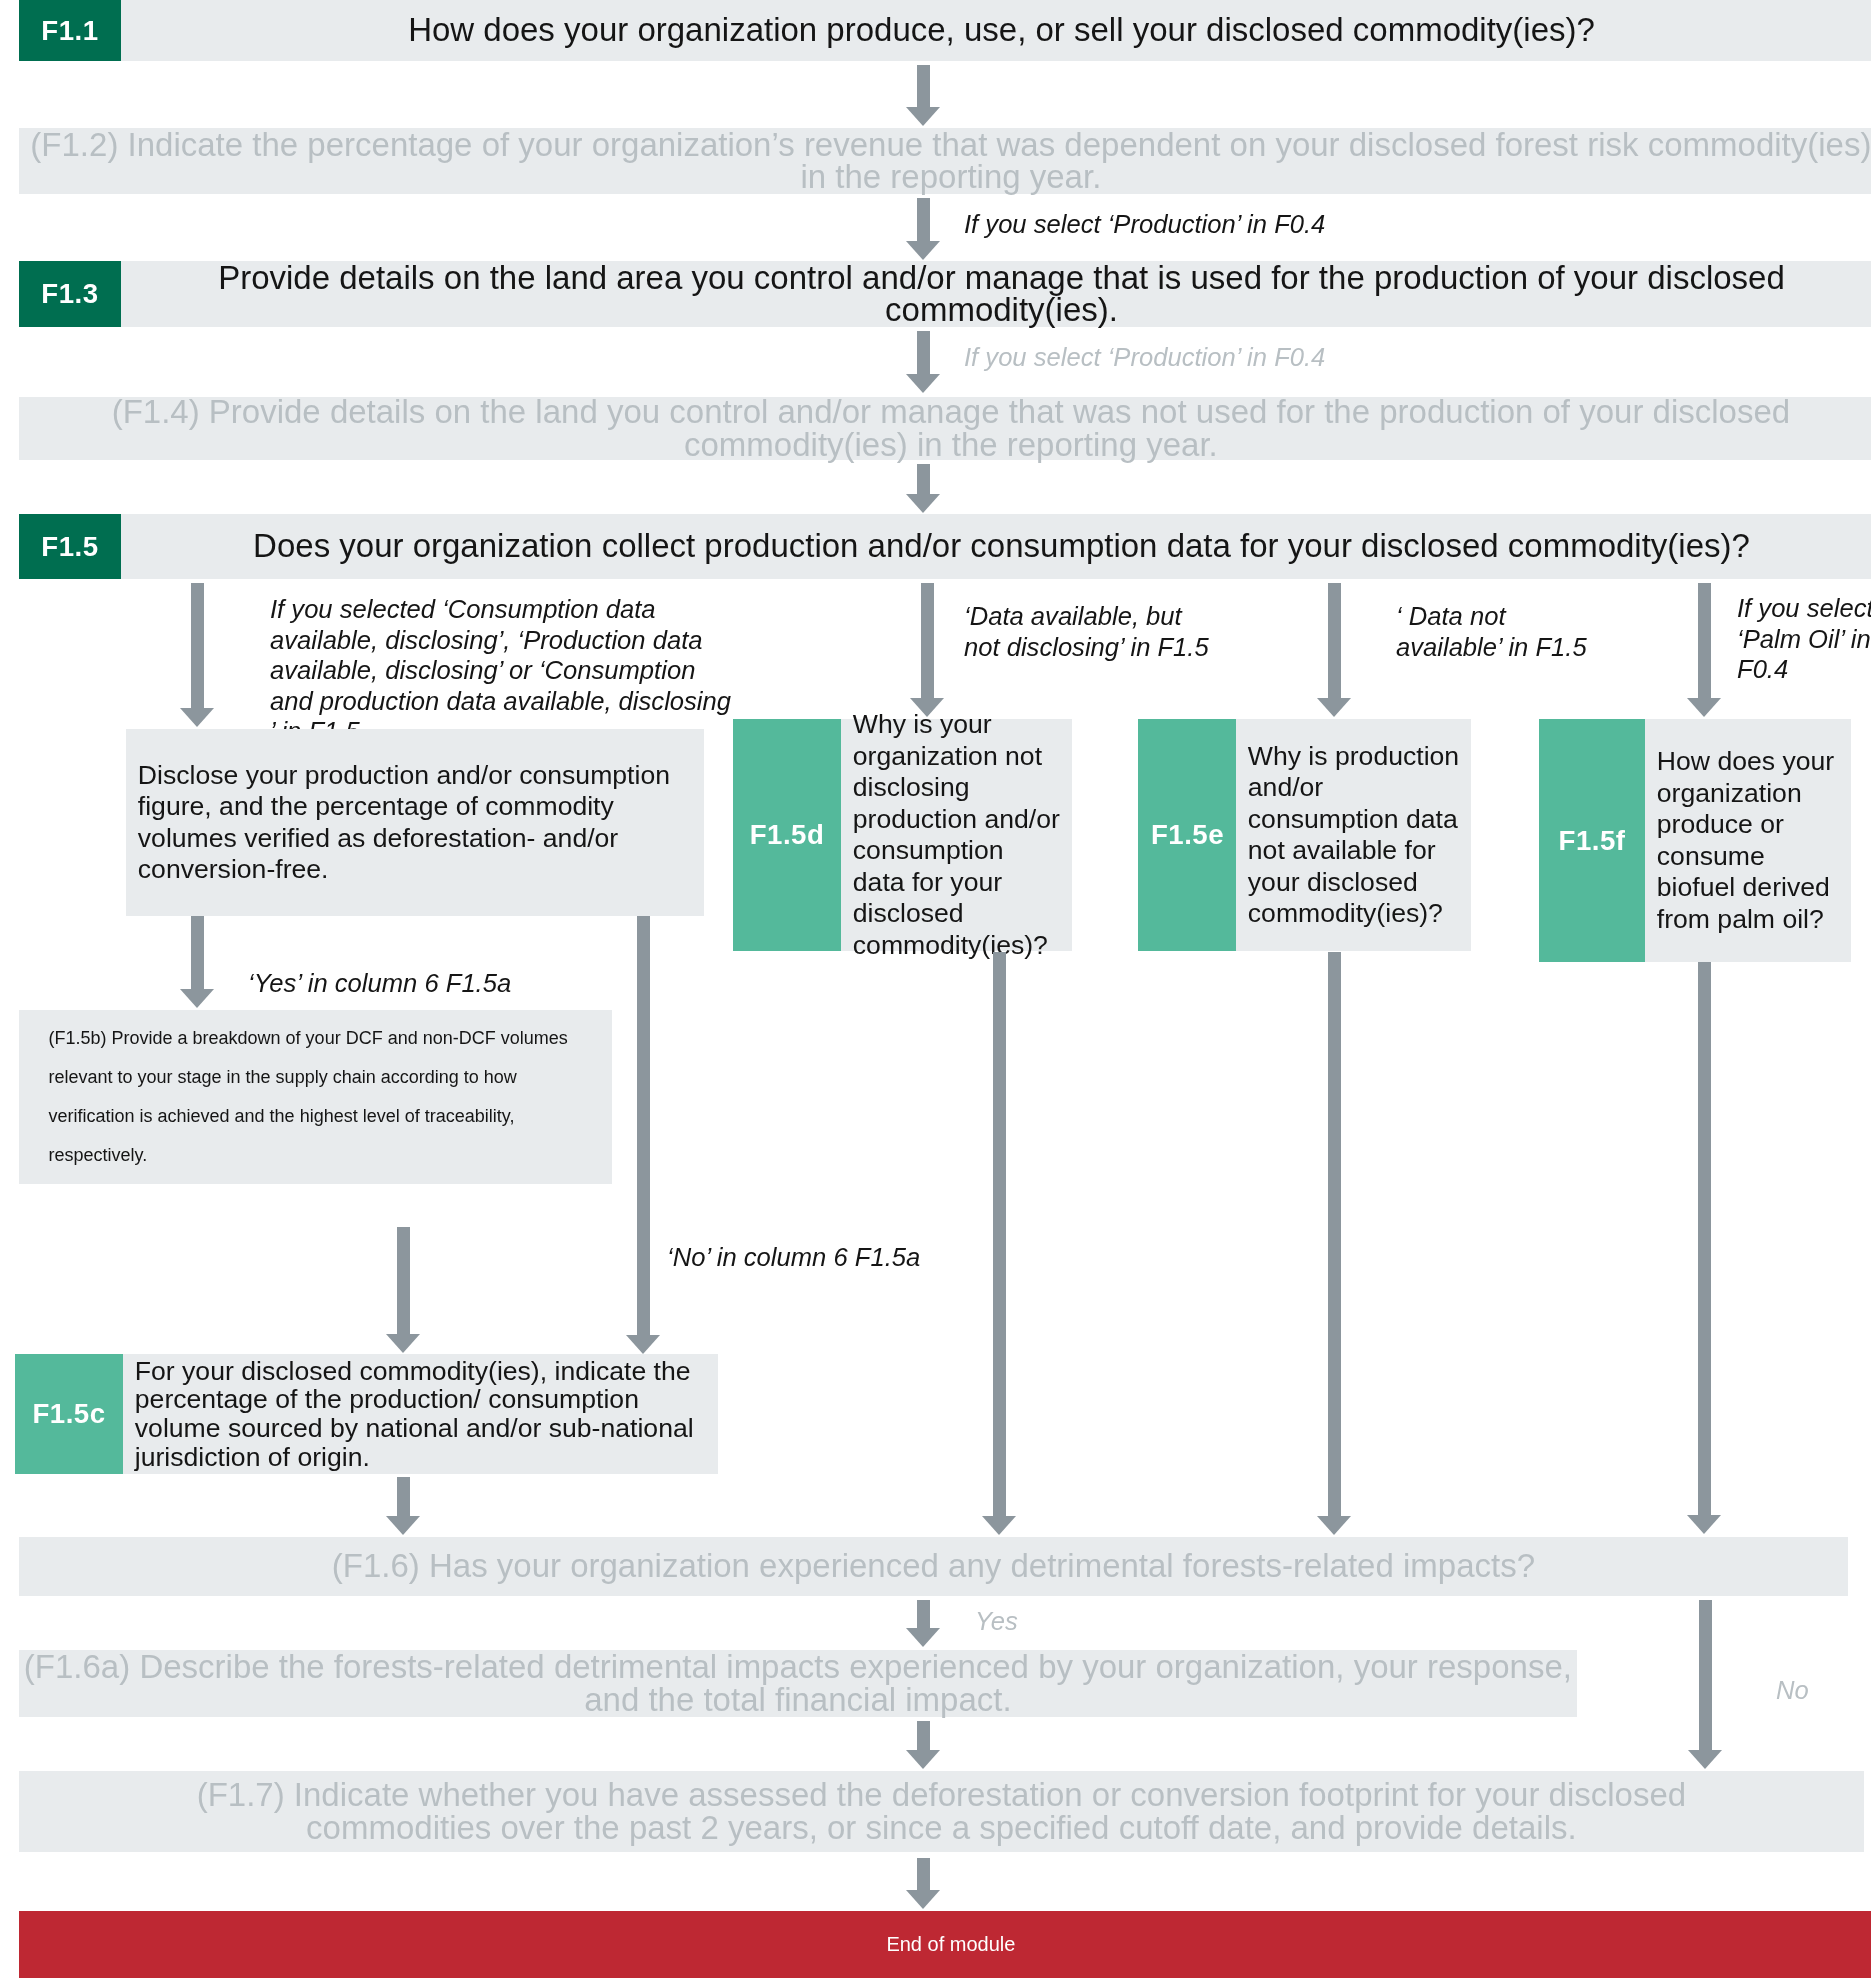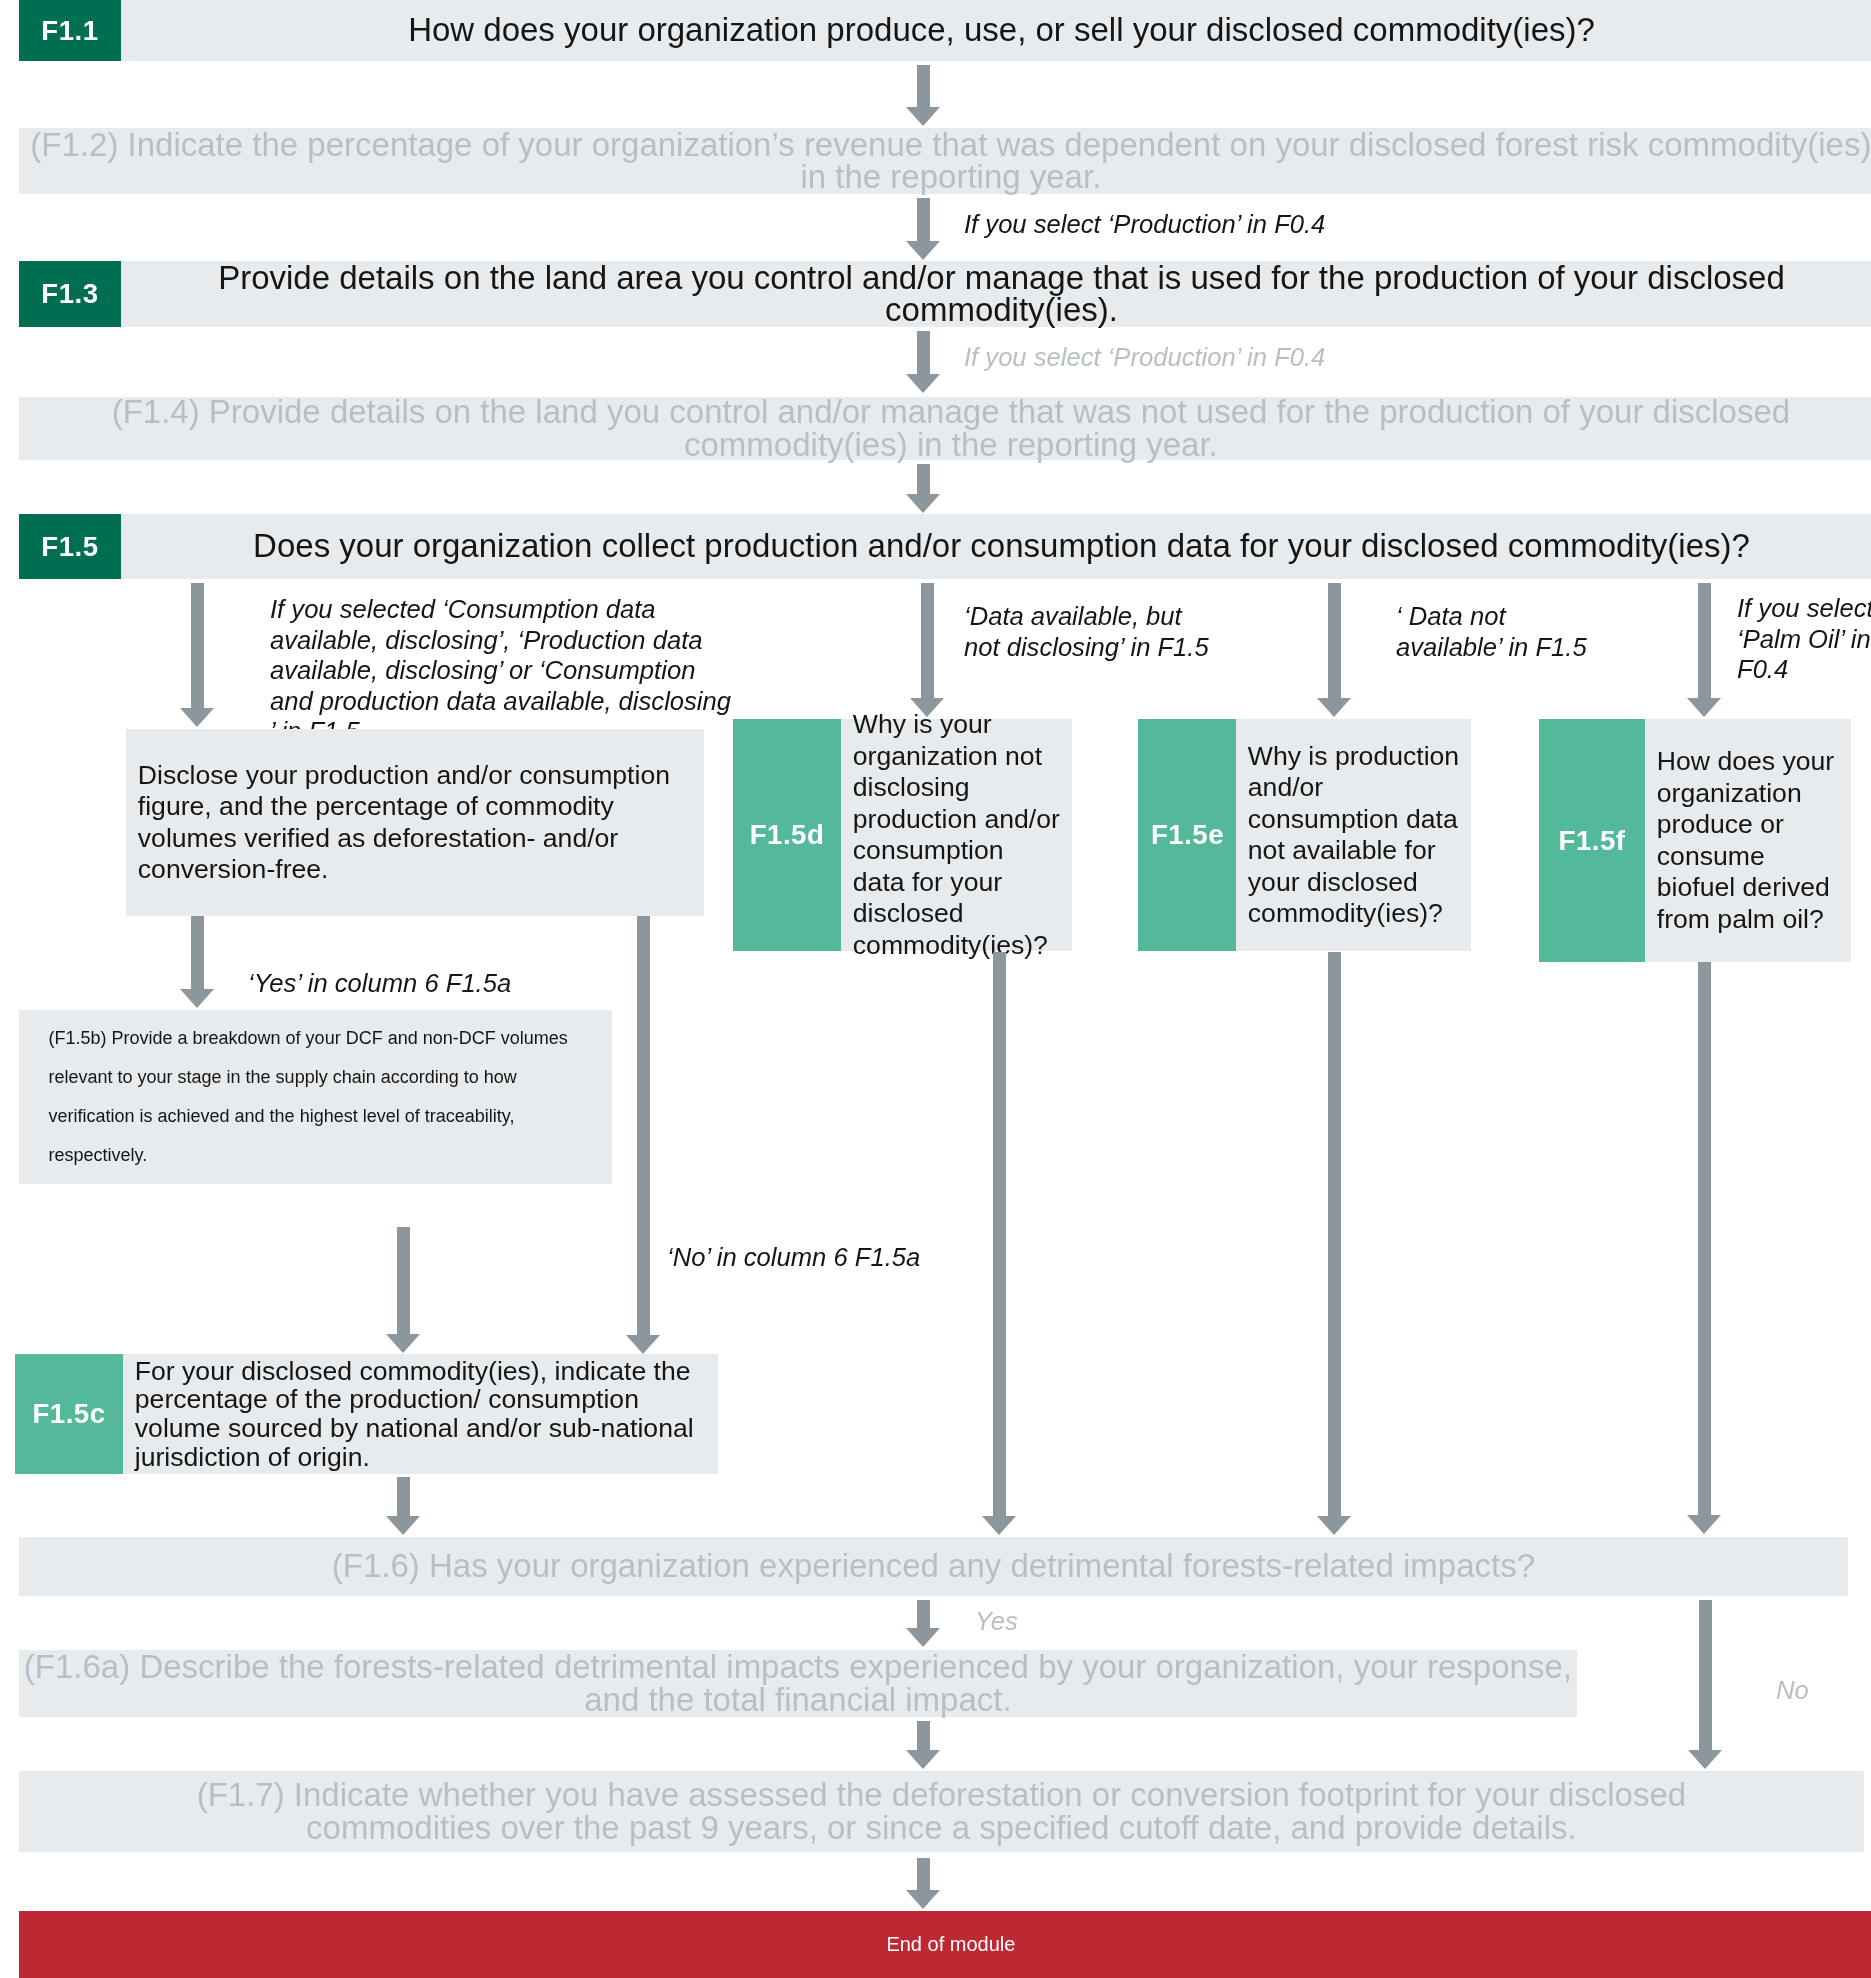--- a/index.html
+++ b/index.html
@@ -158,21 +158,21 @@
     </div>
   <div class="lbl gray" style="left:1761px;top:1675px;width:69px">No</div>
 
   <div class="bar inactive" style="left:3.9px;top:1650px;width:1558px;height:67px">(F1.6a) Describe the forests-related detrimental impacts experienced by your organization, your response, and the total financial impact.</div>
 
   <div class="arrow" style="left:891px;top:1721px;height:48px">
       <i class="shaft"></i>
       <i class="head"></i>
     </div>
 
-  <div class="bar inactive pad-wide" style="left:3.9px;top:1771px;width:1845px;height:81px;box-sizing:border-box">(F1.7) Indicate whether you have assessed the deforestation or conversion footprint for your disclosed commodities over the past 9 years, or since a specified cutoff date, and provide details.</div>
+  <div class="bar inactive pad-wide" style="left:3.9px;top:1771px;width:1845px;height:81px;box-sizing:border-box">(F1.7) Indicate whether you have assessed the deforestation or conversion footprint for your disclosed commodities over the past 2 years, or since a specified cutoff date, and provide details.</div>
 
   <div class="arrow" style="left:891px;top:1858px;height:51px">
       <i class="shaft"></i>
       <i class="head"></i>
     </div>
 
   <div class="endbar" style="left:3.9px;top:1911px;width:1864px;height:67px">End of module</div>
 
 </div>
 

